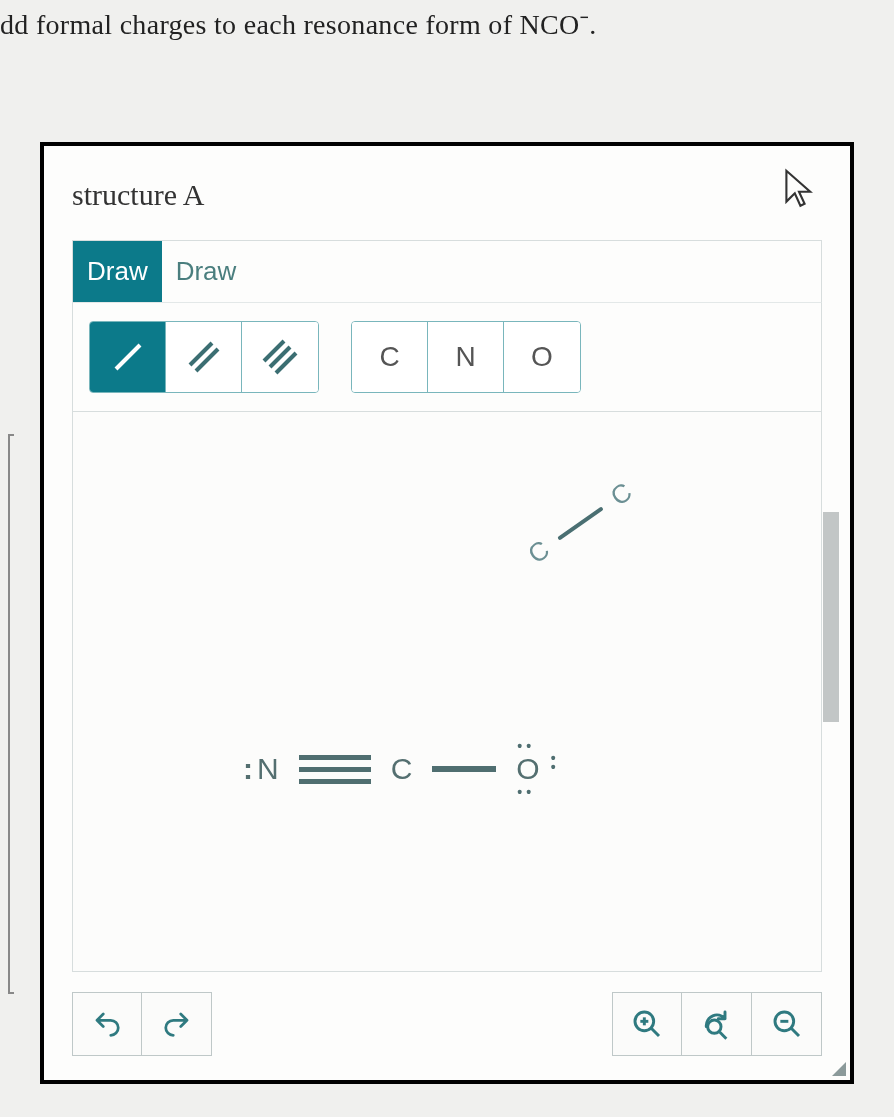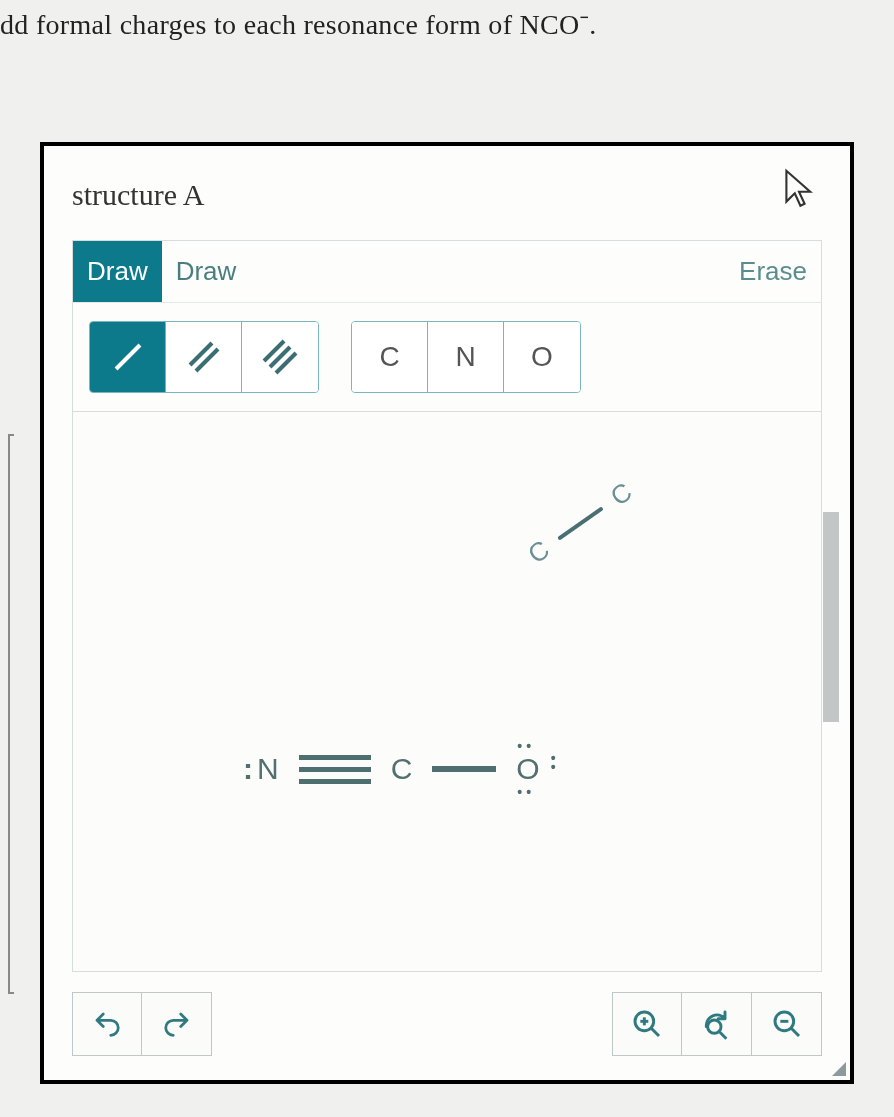--- a/index.html
+++ b/index.html
@@ -228,21 +228,20 @@
     <svg width="34" height="42" viewBox="0 0 24 30">
       <path d="M3 2 L3 24 L9 18 L13 27 L16 25.5 L12 17 L20 17 Z" fill="none" stroke="#333" stroke-width="1.5"></path>
     </svg>
   </span>
 
   <div class="panel-title">structure A</div>
 
   <div class="toolbar-tabs">
     <div class="tab active">Draw</div>
     <div class="tab">Draw</div>
-    <div class="tab erase">Erase</div>
   </div>
 
   <div class="toolbar-tools">
     <div class="tool-group">
       <div class="tool-btn active">
         <svg class="bond-svg" viewBox="0 0 40 40">
             <line x1="8" y1="32" x2="32" y2="8" stroke="#fff" stroke-width="4"></line>
           </svg>
       </div>
       <div class="tool-btn">

